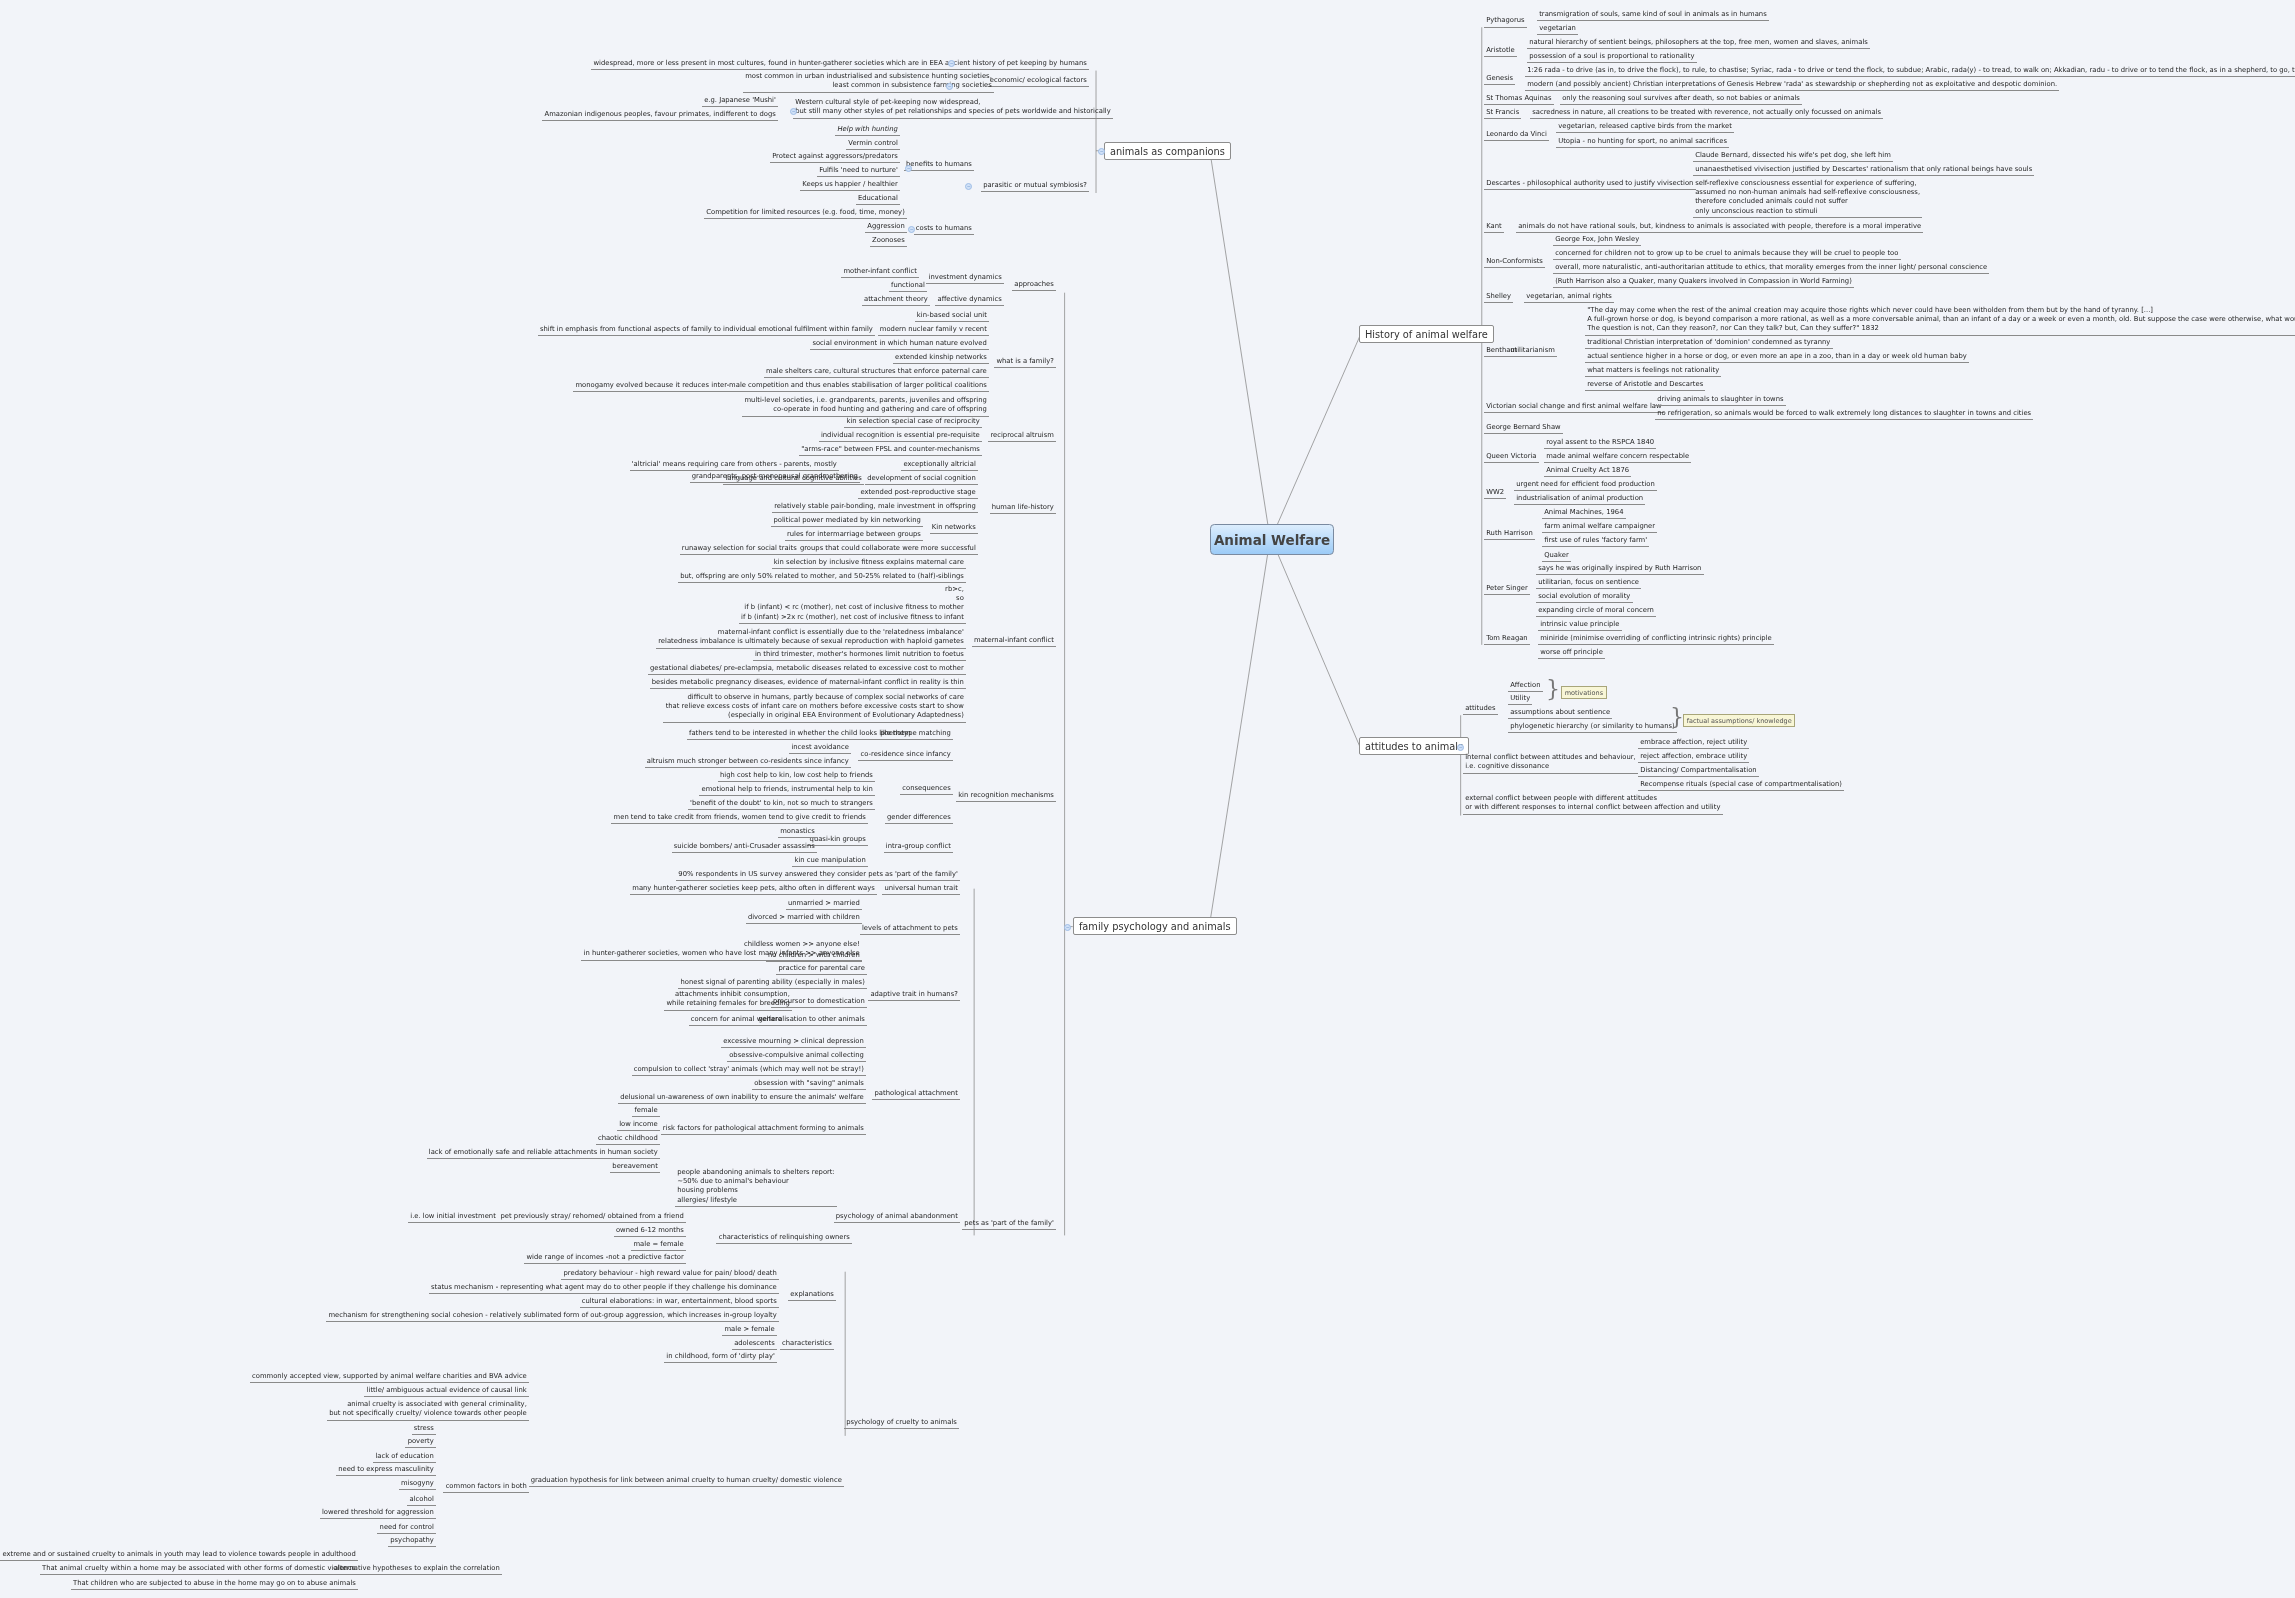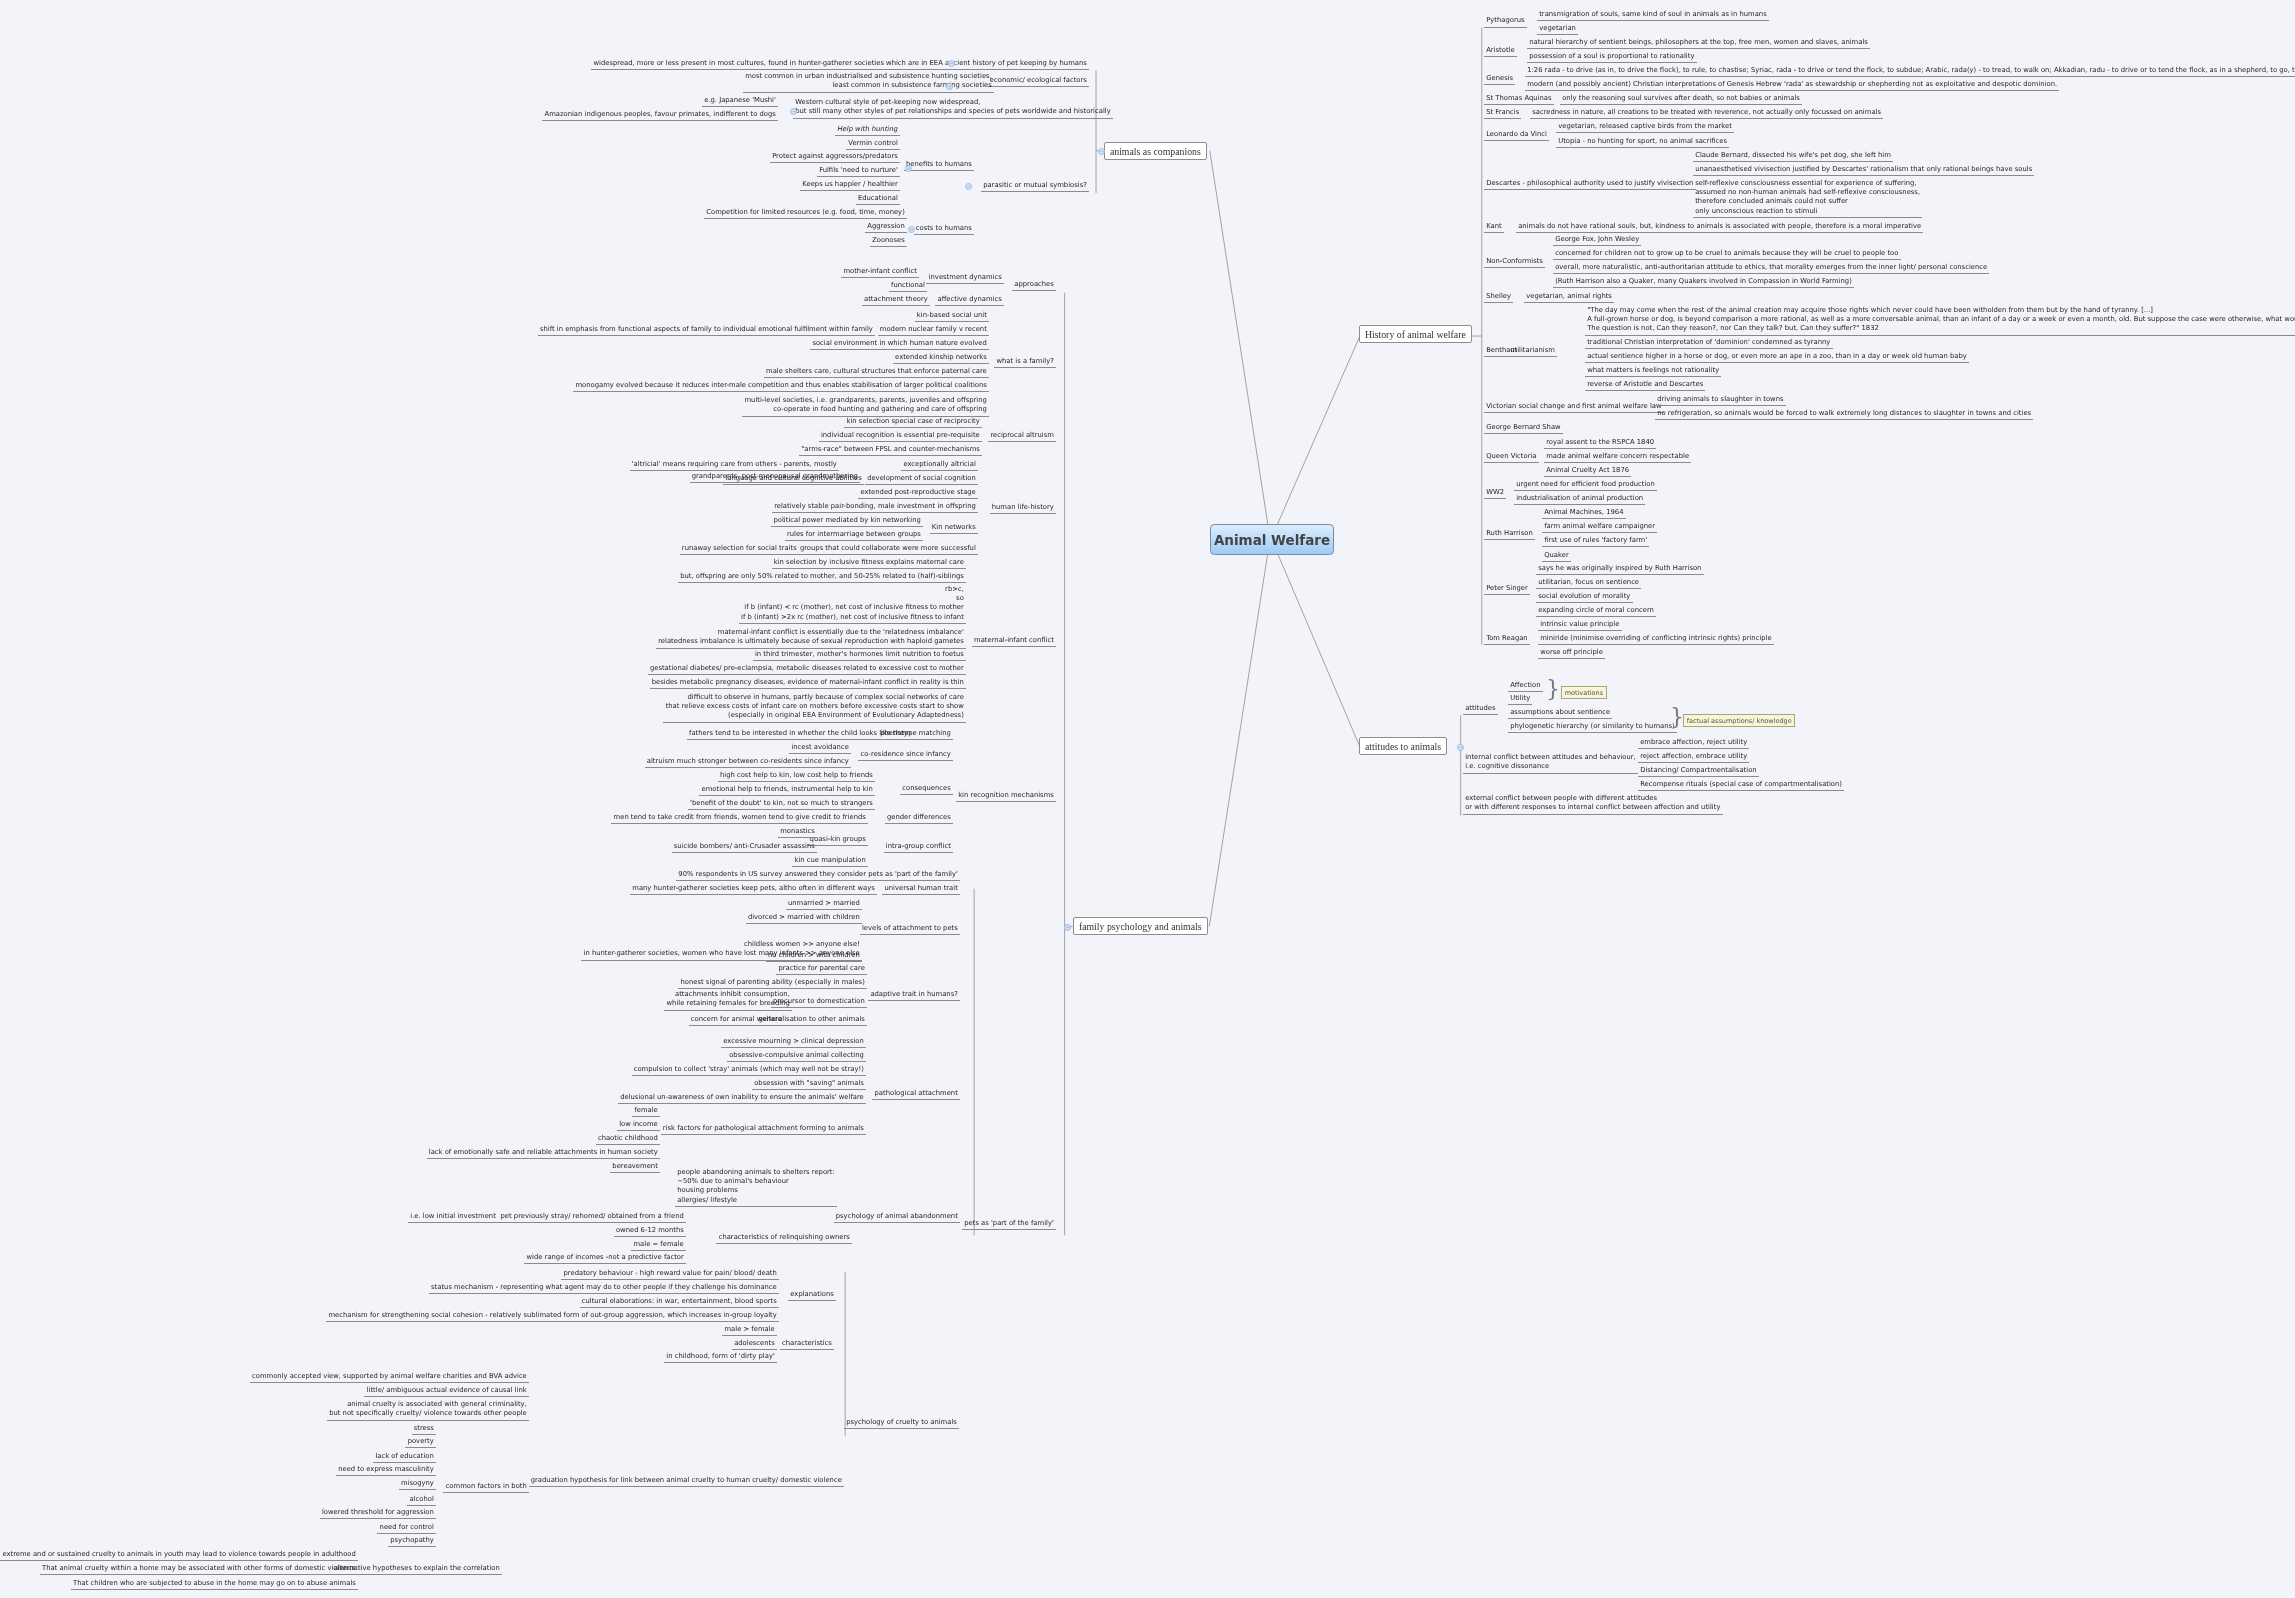--- a/index.html
+++ b/index.html
@@ -4,21 +4,21 @@
 <style>
   html, body { margin:0; padding:0; }
   body { width:2295px; height:1598px; background:#f2f4f9; position:relative; overflow:hidden;
          font-family:"DejaVu Sans", "Liberation Sans", sans-serif; color:#222; }
   #canvas { position:absolute; left:0; top:0; width:2295px; height:1598px; }
   svg.wires { position:absolute; left:0; top:0; width:2295px; height:1598px; pointer-events:none; }
   .n { position:absolute; font-size:6.8px; line-height:9.2px; white-space:pre; color:#1e1e1e; }
   .n.r { text-align:right; }
   .ul { border-bottom:0.7px solid #8a8a8a; padding:0 2.2px 1.1px 2.2px; }
   .main { position:absolute; background:#fff; border:0.7px solid #8d8d8d; border-radius:2px;
-          font-size:9.8px; padding:2.7px 4.9px; color:#333; white-space:nowrap;font-family:Liberation Serif, serif; }
+          font-size:9.8px; padding:2.7px 4.9px; color:#333; white-space:nowrap; }
   .root { position:absolute; left:1210px; top:524px; width:122px; height:29px;
           border:0.8px solid #7a8aa0; border-radius:4.3px;
           background:linear-gradient(#dcedfd, #9ccbf7); display:flex; align-items:center; justify-content:center;
           font-weight:bold; font-size:13.5px; color:#444; }
   .tgl { position:absolute; width:5.4px; height:5.4px; border-radius:50%; background:#cfe0f7;
          border:0.5px solid #9fbde6; font-size:4.9px; line-height:4.9px; text-align:center; color:#6f95cc; }
   .callout { position:absolute; background:#f8f6d6; border:0.7px solid #a8a57a; font-size:6.5px;
              padding:1.6px 2.7px; color:#555; white-space:nowrap; }
   .brace { position:absolute; font-size:22px; color:#777; line-height:22px; font-family:"DejaVu Serif", serif; }
 </style>

